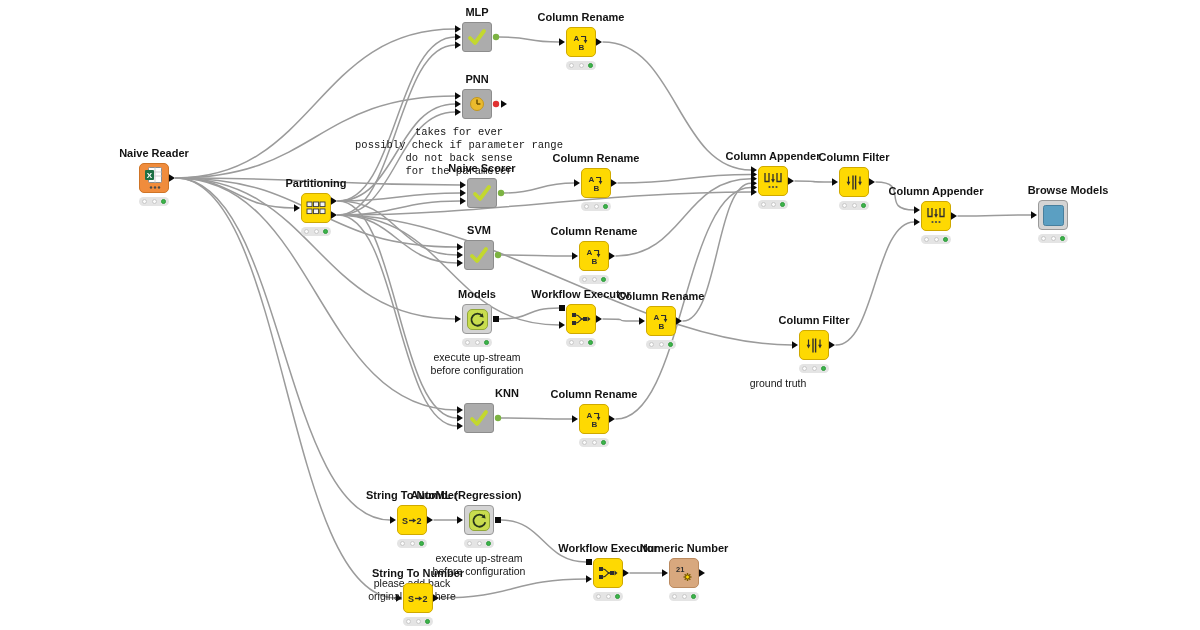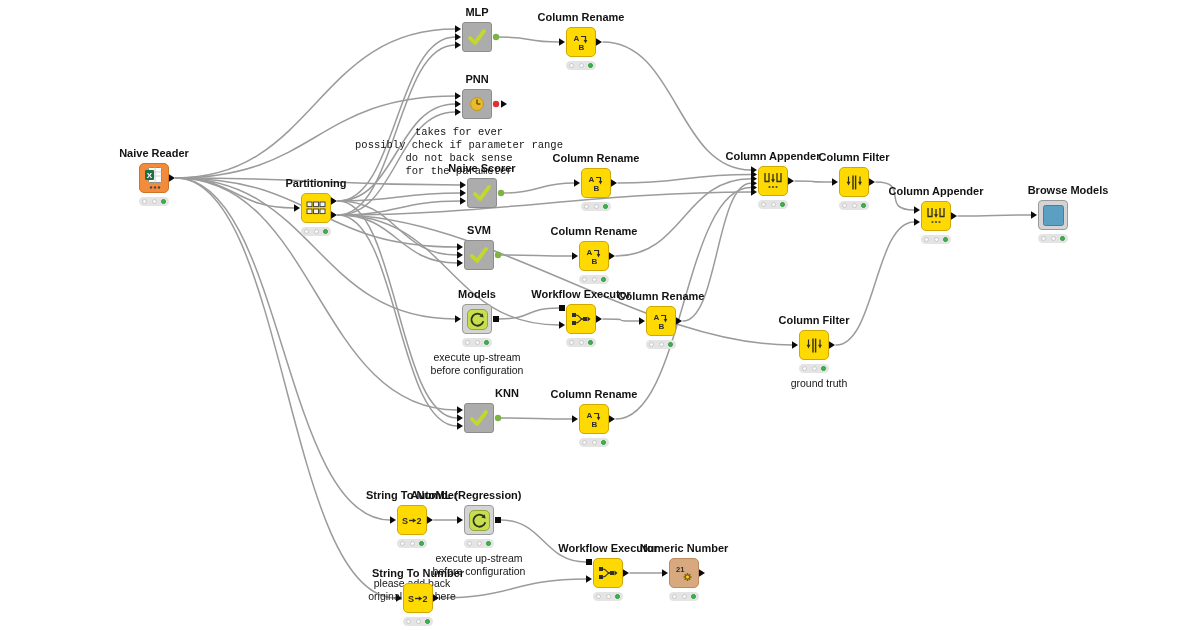--- a/index.html
+++ b/index.html
@@ -424,21 +424,21 @@
           <path d="M13.1 7.8 L16.9 7.8 L15 11.6 Z" fill="#2e2e2e"></path>
         </svg>
       </span>
     </div>
     <div class="nlabel" style="left: 814px; top: 314px;">Column Filter</div>
     <div class="tl" style="left: 799px; top: 364px;">
       <i></i>
       <i></i>
       <i class="on"></i>
     </div>
-    <div class="ann" style="left: 819px; top: 377px;">
+    <div class="ann" style="left: 778px; top: 377px;">
       <div>ground truth</div>
     </div>
     <div class="node native" style="left: 397px; top: 505px;">
       <span style="display: flex;">
         <svg width="22" height="13" viewBox="0 0 22 13">
           <text x="1" y="10" font-size="9" font-weight="bold" fill="#2e2e2e">S</text>
           <line x1="8" y1="6.5" x2="12.5" y2="6.5" stroke="#2e2e2e" stroke-width="1.4"></line>
           <path d="M11.8 4.3 L15.3 6.5 L11.8 8.7 Z" fill="#2e2e2e"></path>
           <text x="15.5" y="10" font-size="9" font-weight="bold" fill="#2e2e2e">2</text>
         </svg>

